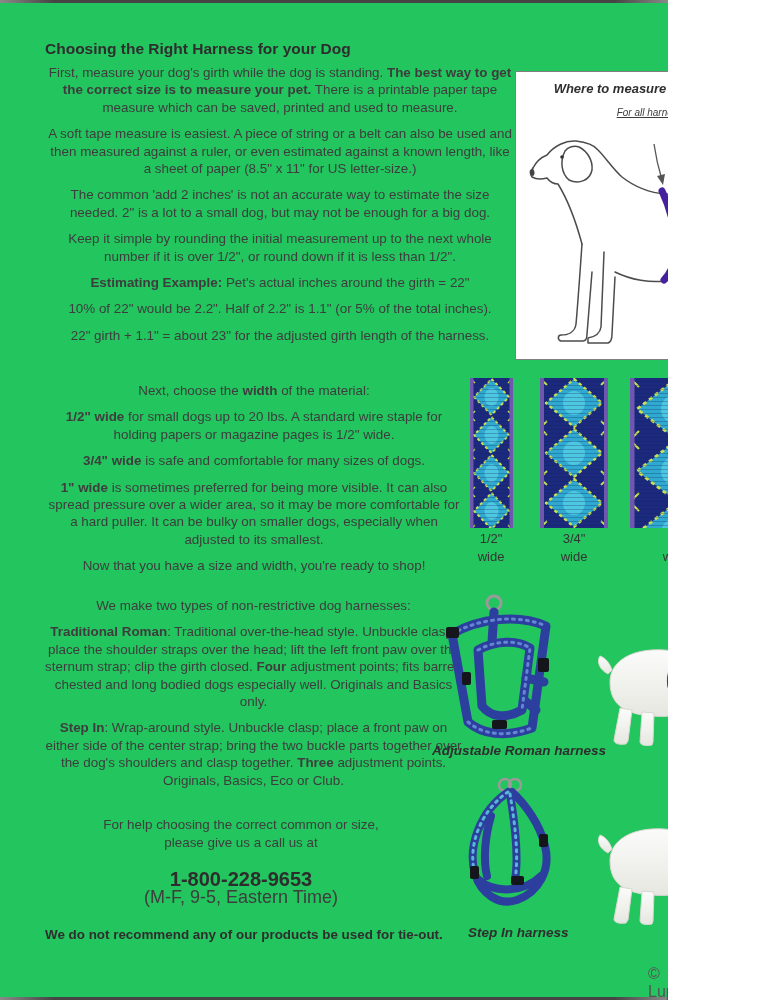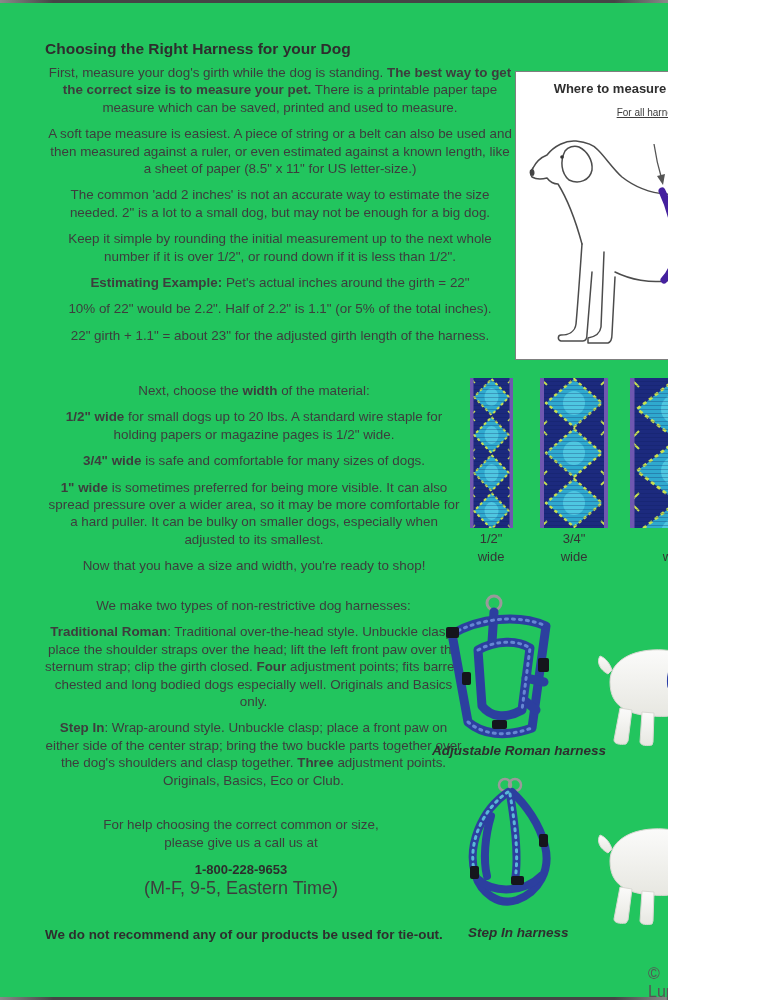--- a/index.html
+++ b/index.html
@@ -9,30 +9,30 @@
   .edge.top{top:0;}
   .edge.bottom{bottom:0;}
   .title{position:absolute;left:45px;top:40px;font-size:15.5px;font-weight:bold;color:#2e2e2e;}
   .col{position:absolute;font-size:13.4px;line-height:17.4px;text-align:center;}
   .col p{margin:0 0 9px 0;}
   .b, .col b{font-weight:bold;}
   .intro{left:45px;top:64px;width:470px;}
   .widthsec{left:45px;top:382px;width:418px;}
   .widthsec .closing{margin-top:0;}
   .typesec{left:45px;top:597px;width:417px;}
-  .measure-box{position:absolute;left:515px;top:71px;width:190px;height:289px;border:1.5px solid #7f7f7f;background:#fff;box-sizing:border-box;}
+  .measure-box{position:absolute;left:515px;top:71px;width:190px;height:289px;border:1.5px solid #7f7f7f;background:#fff;box-sizing:border-box;font-style:italic;}
   .mb-title{position:absolute;left:0;right:0;top:9px;text-align:center;font-weight:bold;font-size:13px;color:#2f2f2f;}
   .mb-callout{position:absolute;left:96px;top:32px;width:86px;text-align:center;font-size:10px;line-height:17px;}
   .mb-callout span{text-decoration:underline;}
   .mb-svg{position:absolute;left:0;top:0;width:187px;height:286px;}
   .web{position:absolute;}
   .weblabel{position:absolute;top:530px;width:70px;text-align:center;font-size:13px;line-height:17.5px;color:#343434;}
   .harness-label{position:absolute;font-size:13.5px;font-style:italic;font-weight:bold;color:#2e2e2e;}
   .helpblock{position:absolute;left:45px;top:816px;width:392px;text-align:center;font-size:13.4px;line-height:18px;}
-  .helpblock .phone{font-size:13px;font-weight:bold;margin-top:9px;color:#2d2d2d;}
+  .helpblock .phone{font-size:20px;font-weight:bold;margin-top:18px;color:#2d2d2d;}
   .helpblock .hours{font-size:18px;}
   .footnote{position:absolute;left:45px;top:927px;width:440px;font-size:13.4px;font-weight:bold;color:#2e2e2e;}
   .copyright{position:absolute;left:648px;top:965px;font-size:16px;color:#555;}
   .abs{position:absolute;}
 </style>
 </head>
 <body>
 
 <div class="page">
   <div class="edge top"></div>

